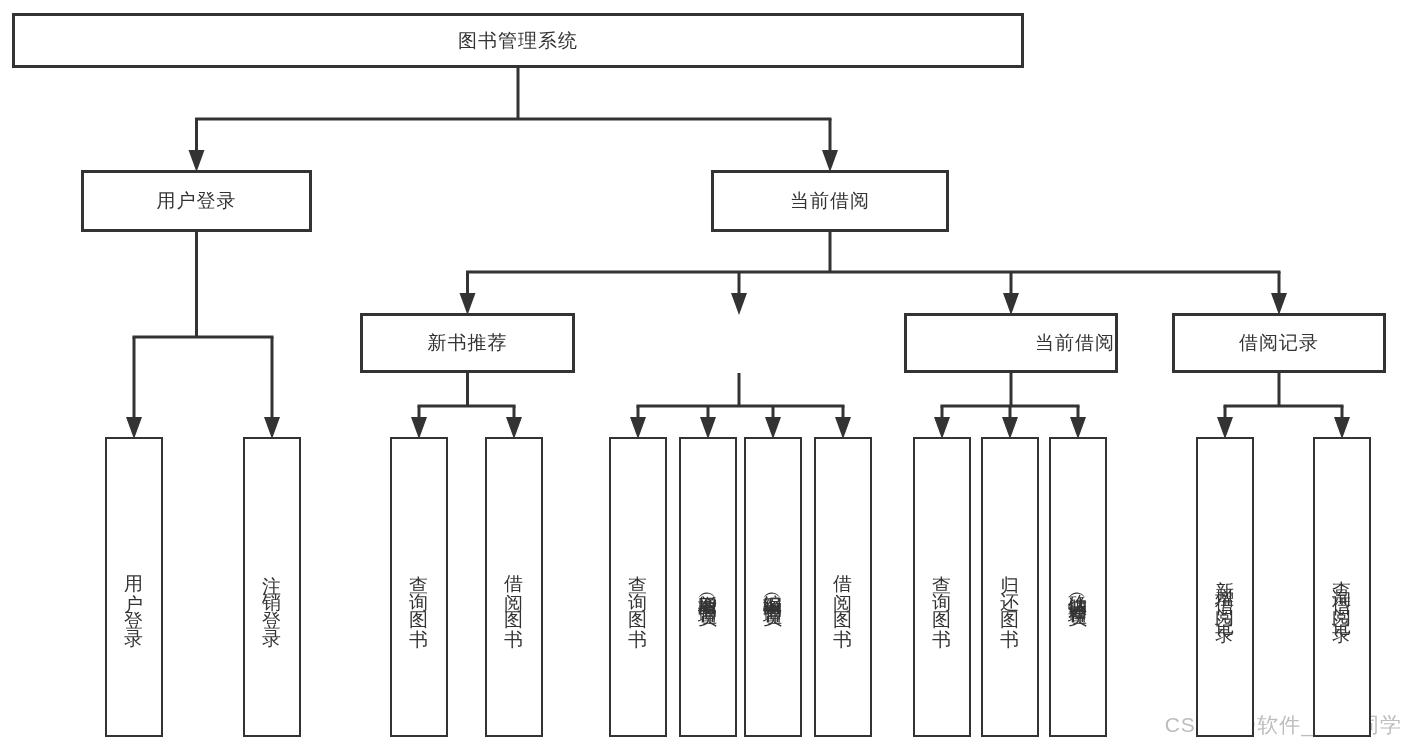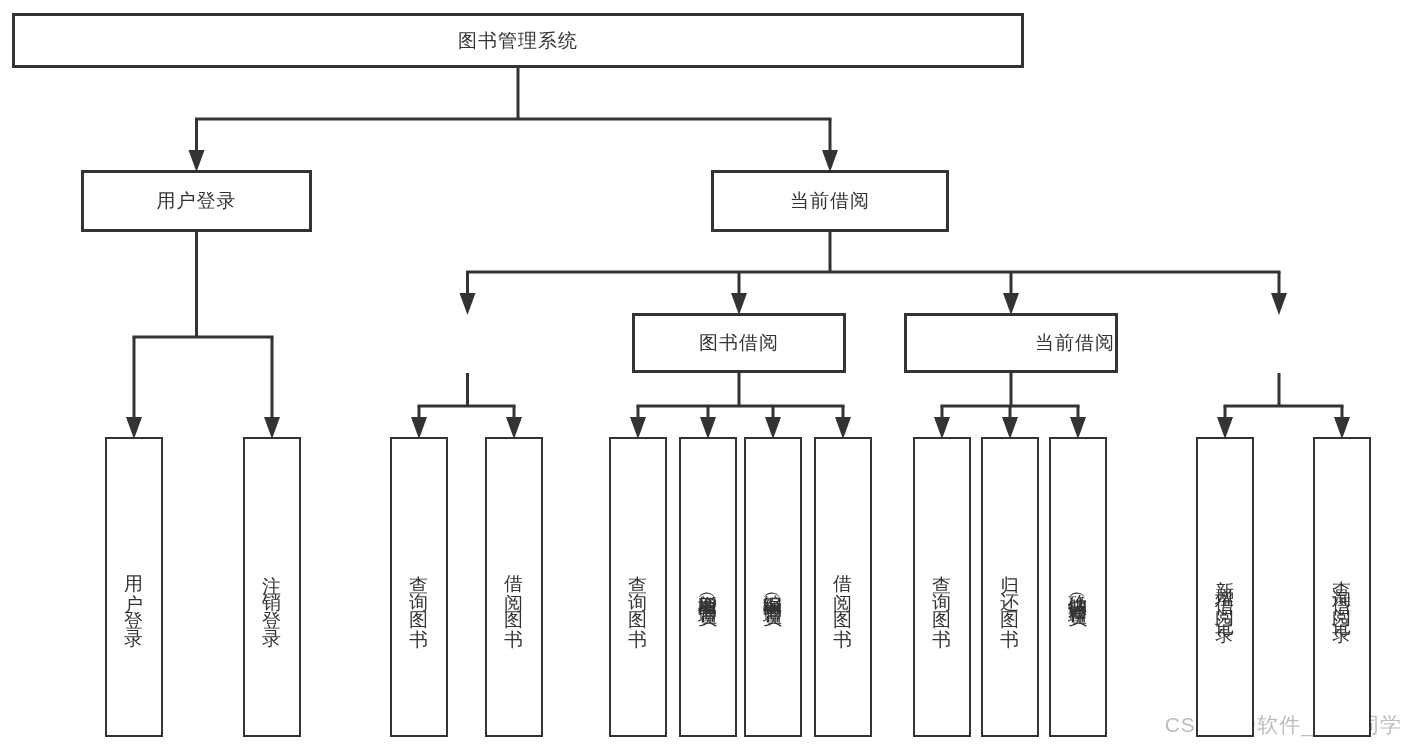--- a/index.html
+++ b/index.html
@@ -113,25 +113,28 @@
   <div id="watermark">CSDN @软件_小贺同学</div>
 <div class="node horiz" style="left: 12px; top: 13px; width: 1012px; height: 55px;">
       <span class="label">图书管理系统</span>
     </div>
     <div class="node horiz" style="left: 81px; top: 170px; width: 231px; height: 62px;">
       <span class="label">用户登录</span>
     </div>
     <div class="node horiz" style="left: 711px; top: 170px; width: 238px; height: 62px;">
       <span class="label">当前借阅</span>
     </div>
-    <div class="node horiz" style="left: 632px; top: 313px; width: 214px; height: 60px;">
-      <span class="label">图书借阅</span>
+    <div class="node horiz" style="left: 360px; top: 313px; width: 215px; height: 60px;">
+      <span class="label">新书推荐</span>
     </div>
     <div class="node horiz" style="left: 904px; top: 313px; width: 214px; height: 60px; justify-content: flex-end;">
       <span class="label">当前借阅</span>
+    </div>
+    <div class="node horiz" style="left: 1172px; top: 313px; width: 214px; height: 60px;">
+      <span class="label">借阅记录</span>
     </div>
     <div class="node vert sp-wide" style="left: 105px; top: 437px; width: 58px; height: 300px;">
       <span class="label">用户登录</span>
     </div>
     <div class="node vert sp-wide" style="left: 243px; top: 437px; width: 58px; height: 300px;">
       <span class="label">注销登录</span>
     </div>
     <div class="node vert sp-wide" style="left: 390px; top: 437px; width: 58px; height: 300px;">
       <span class="label">查询图书</span>
     </div>

